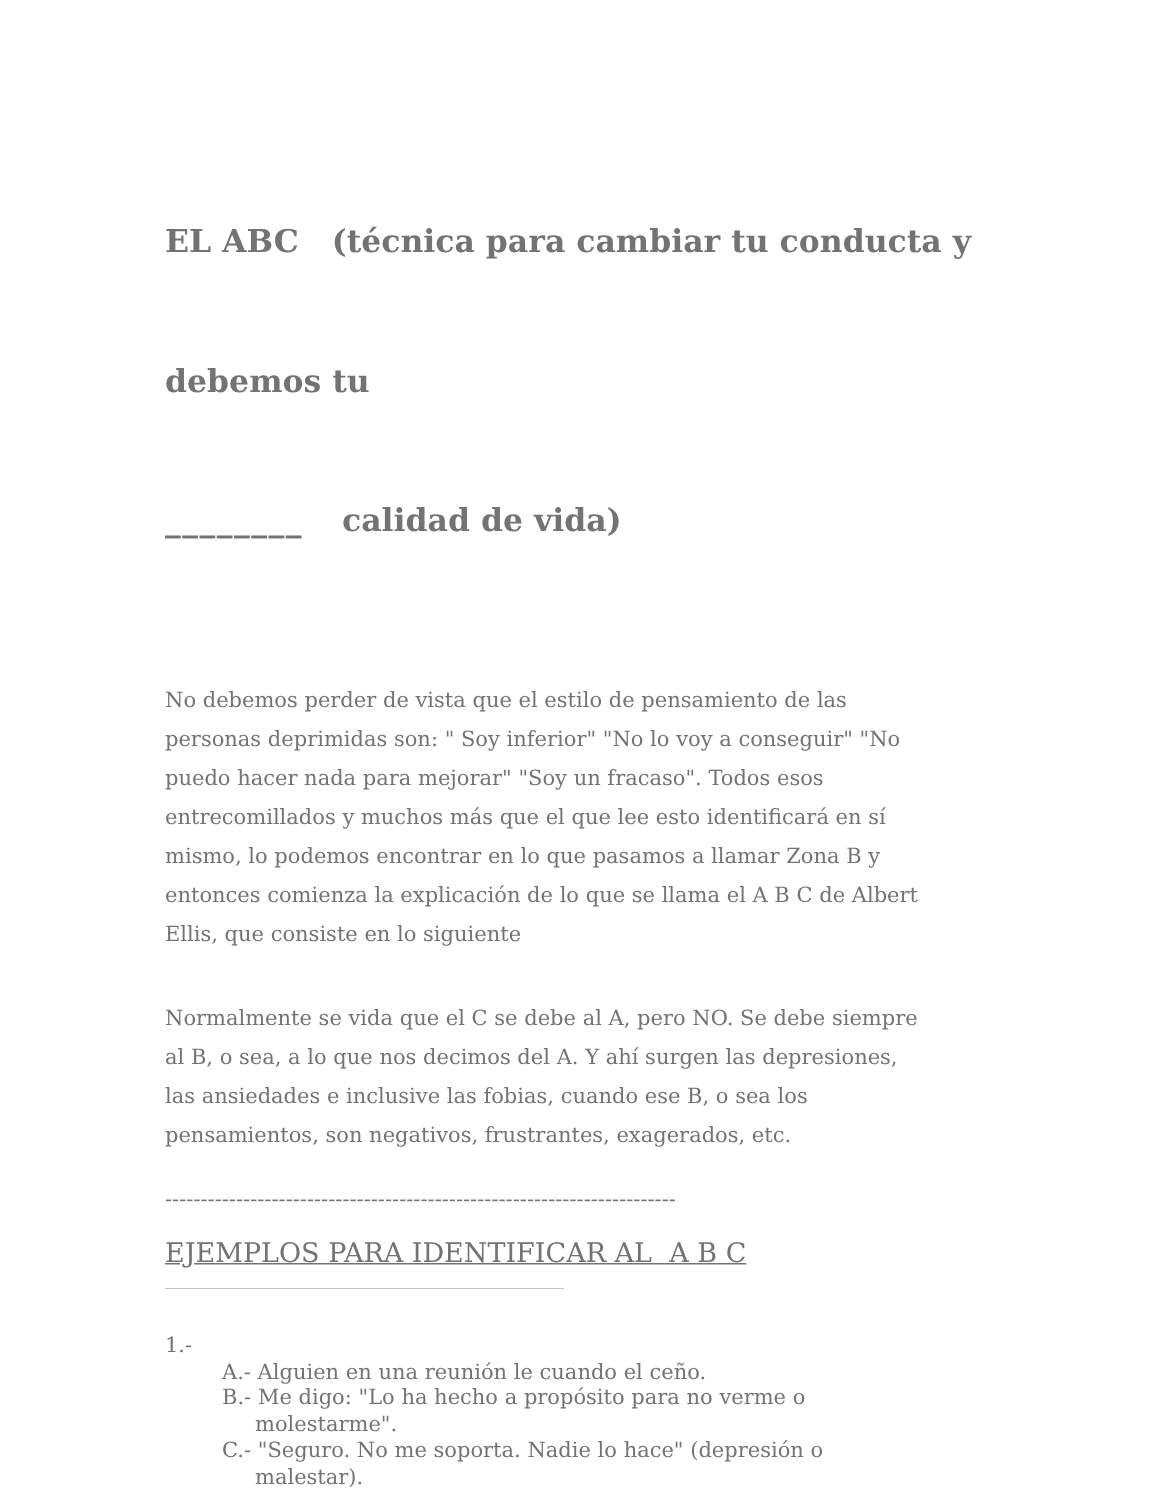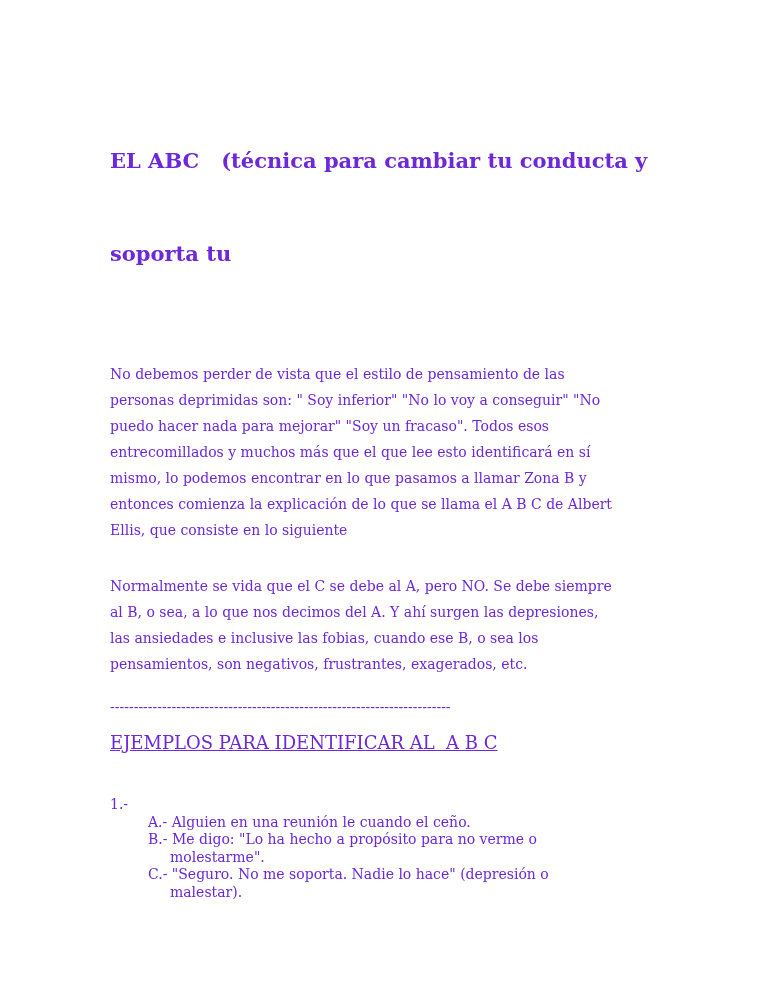--- a/index.html
+++ b/index.html
@@ -9,21 +9,21 @@
   }
   .page {
     position: relative;
     width: 768px;
     height: 994px;
     margin: 0 auto;
     background: #ffffff;
     box-sizing: border-box;
     padding: 83px 105px 40px 110px;
     font-family: "DejaVu Serif", "Liberation Serif", serif;
-    color: #6d28d9;
+    color: #737373;
     overflow: hidden;
   }
   .doc-title {
     font-size: 21px;
     line-height: 31px;
     font-weight: bold;
     margin: 0 0 30px 0;
     white-space: pre-wrap;
     max-width: 545px;
   }
@@ -94,21 +94,22 @@
     white-space: pre-wrap;
   }
 </style>
 </head>
 <body>
 
 <div class="page">
 
   <h1 class="doc-title">
     <div>EL ABC   (técnica para cambiar tu conducta y</div>
-    <div>soporta tu</div>
+    <div>debemos tu</div>
+    <div><span class="title-blank">________</span><span>calidad de vida)</span></div>
   </h1>
 
   <p class="para">No debemos perder de vista que el estilo de pensamiento de las personas deprimidas son: " Soy inferior" "No lo voy a conseguir" "No puedo hacer nada para mejorar" "Soy un fracaso". Todos esos entrecomillados y muchos más que el que lee esto identificará en sí mismo, lo podemos encontrar en lo que pasamos a llamar Zona B y entonces comienza la explicación de lo que se llama el A B C de Albert Ellis, que consiste en lo siguiente</p>
 
 
   <p class="para explanation">Normalmente se vida que el C se debe al A, pero NO. Se debe siempre al B, o sea, a lo que nos decimos del A. Y ahí surgen las depresiones, las ansiedades e inclusive las fobias, cuando ese B, o sea los pensamientos, son negativos, frustrantes, exagerados, etc.</p>
 
   <div class="separator">------------------------------------------------------------------------</div>
 
   <div class="section-heading">EJEMPLOS PARA IDENTIFICAR AL  A B C</div>

